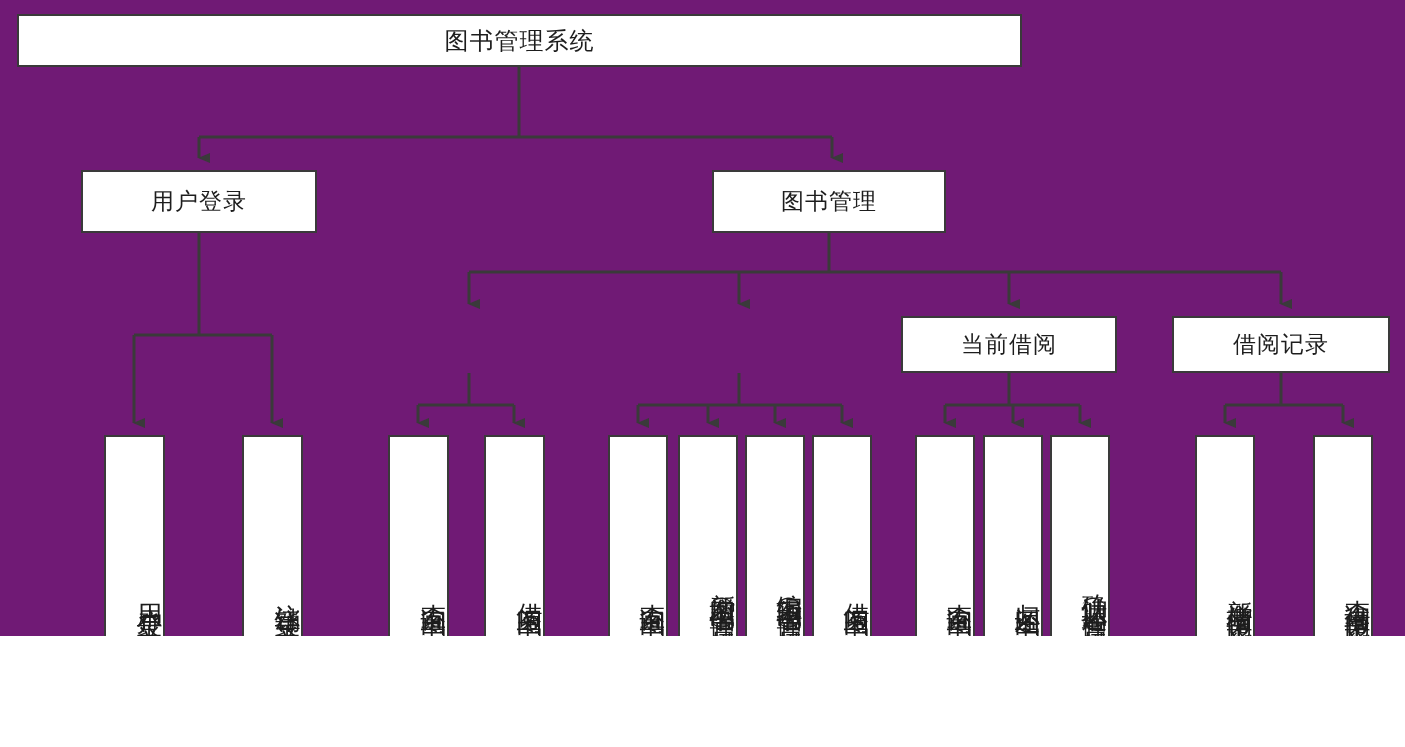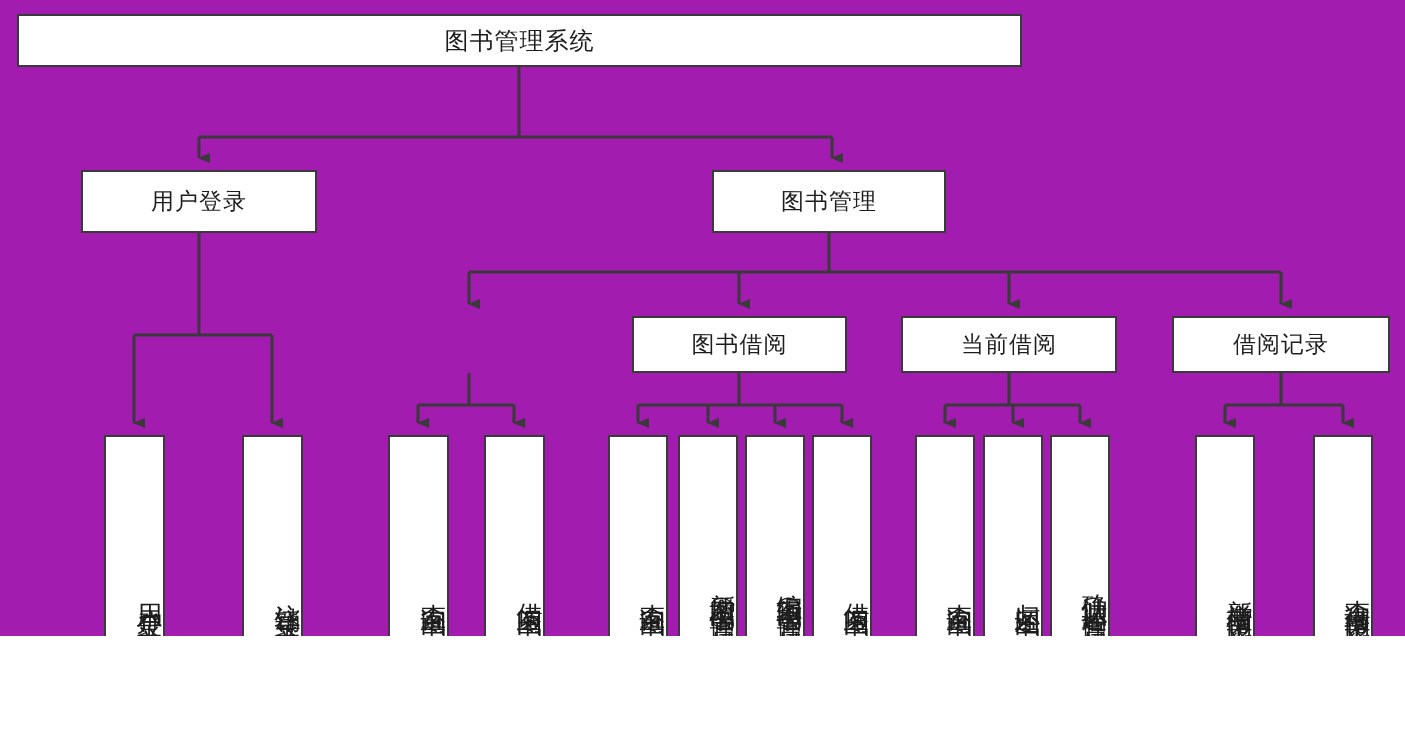--- a/index.html
+++ b/index.html
@@ -4,21 +4,21 @@
 <style>
   html,body{margin:0;padding:0;background:#ffffff;}
   body{
     font-family:"DejaVu Sans","Liberation Sans",sans-serif;
     -webkit-font-smoothing:antialiased;
   }
   #canvas{
     position:relative;
     width:1405px;
     height:636px;
-    background:#a21caf;
+    background:#701a75;
     overflow:hidden;
     text-decoration:underline;
   }
   svg#wires{
     position:absolute;
     left:0;top:0;
     width:1405px;height:747px;
     pointer-events:none;
   }
   .node{
@@ -121,23 +121,20 @@
     <span>图书管理系统</span>
   </div>
 
   <div class="node h" style="left:81px;top:170px;width:236px;height:63px;">
     <span>用户登录</span>
   </div>
   <div class="node h" style="left:712px;top:170px;width:234px;height:63px;">
     <span>图书管理</span>
   </div>
 
-  <div class="node h" style="left:632px;top:316px;width:215px;height:57px;">
-    <span>图书借阅</span>
-  </div>
   <div class="node h" style="left:901px;top:316px;width:216px;height:57px;">
     <span>当前借阅</span>
   </div>
   <div class="node h" style="left:1172px;top:316px;width:218px;height:57px;">
     <span>借阅记录</span>
   </div>
 
   <div class="node v" style="left:104px;top:435px;width:61px;height:296px;">
     <span class="vt">用户登录</span>
   </div>

